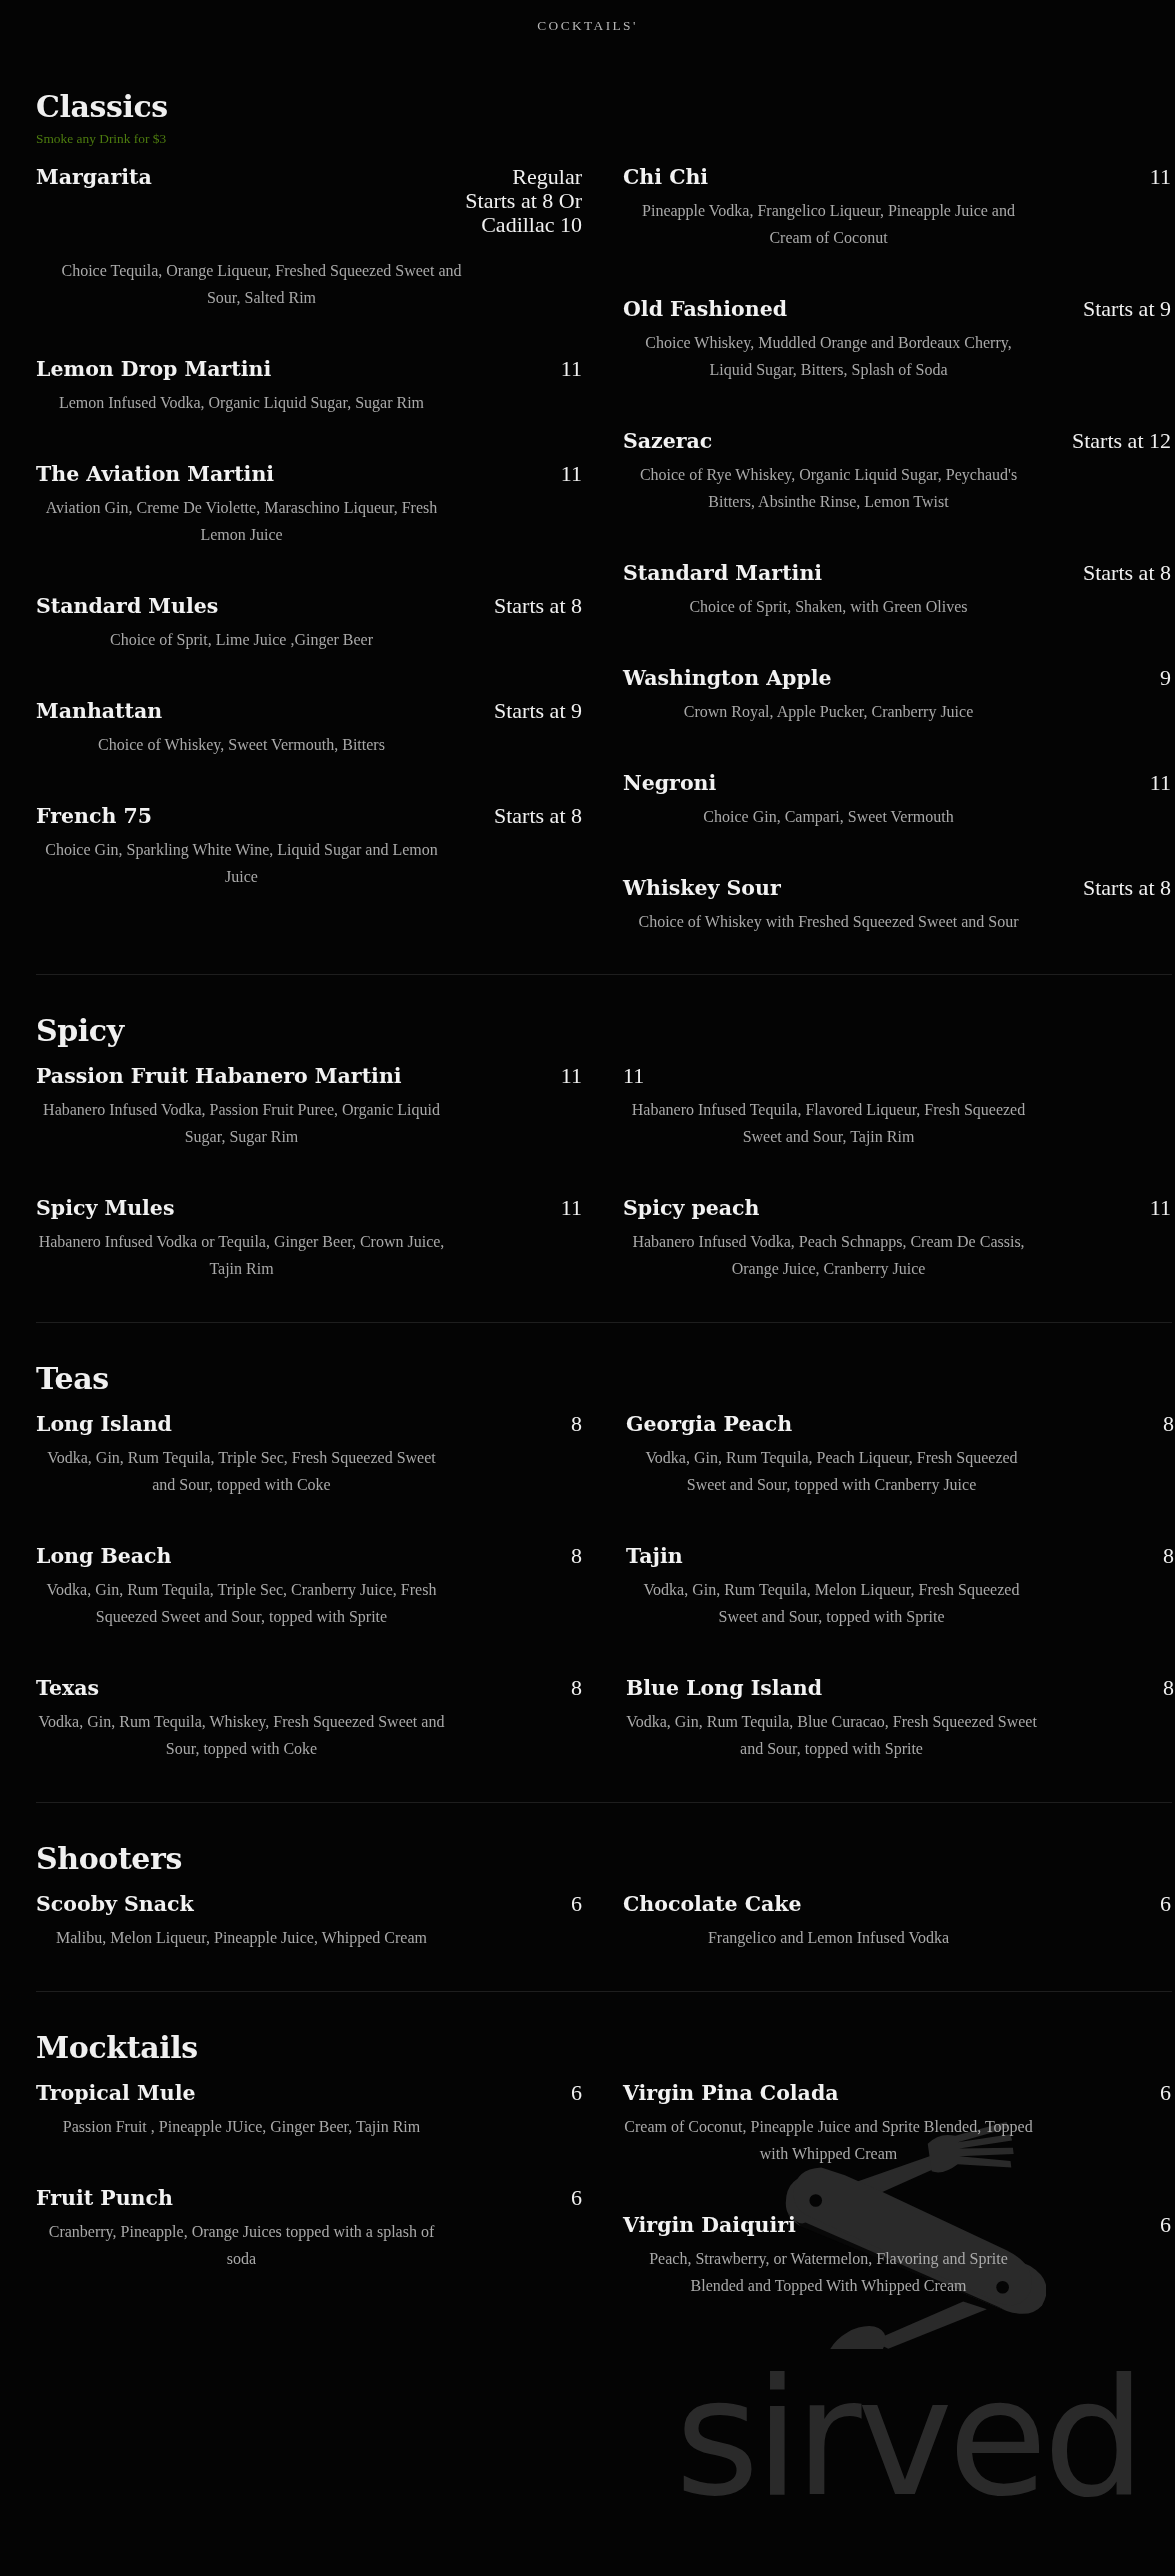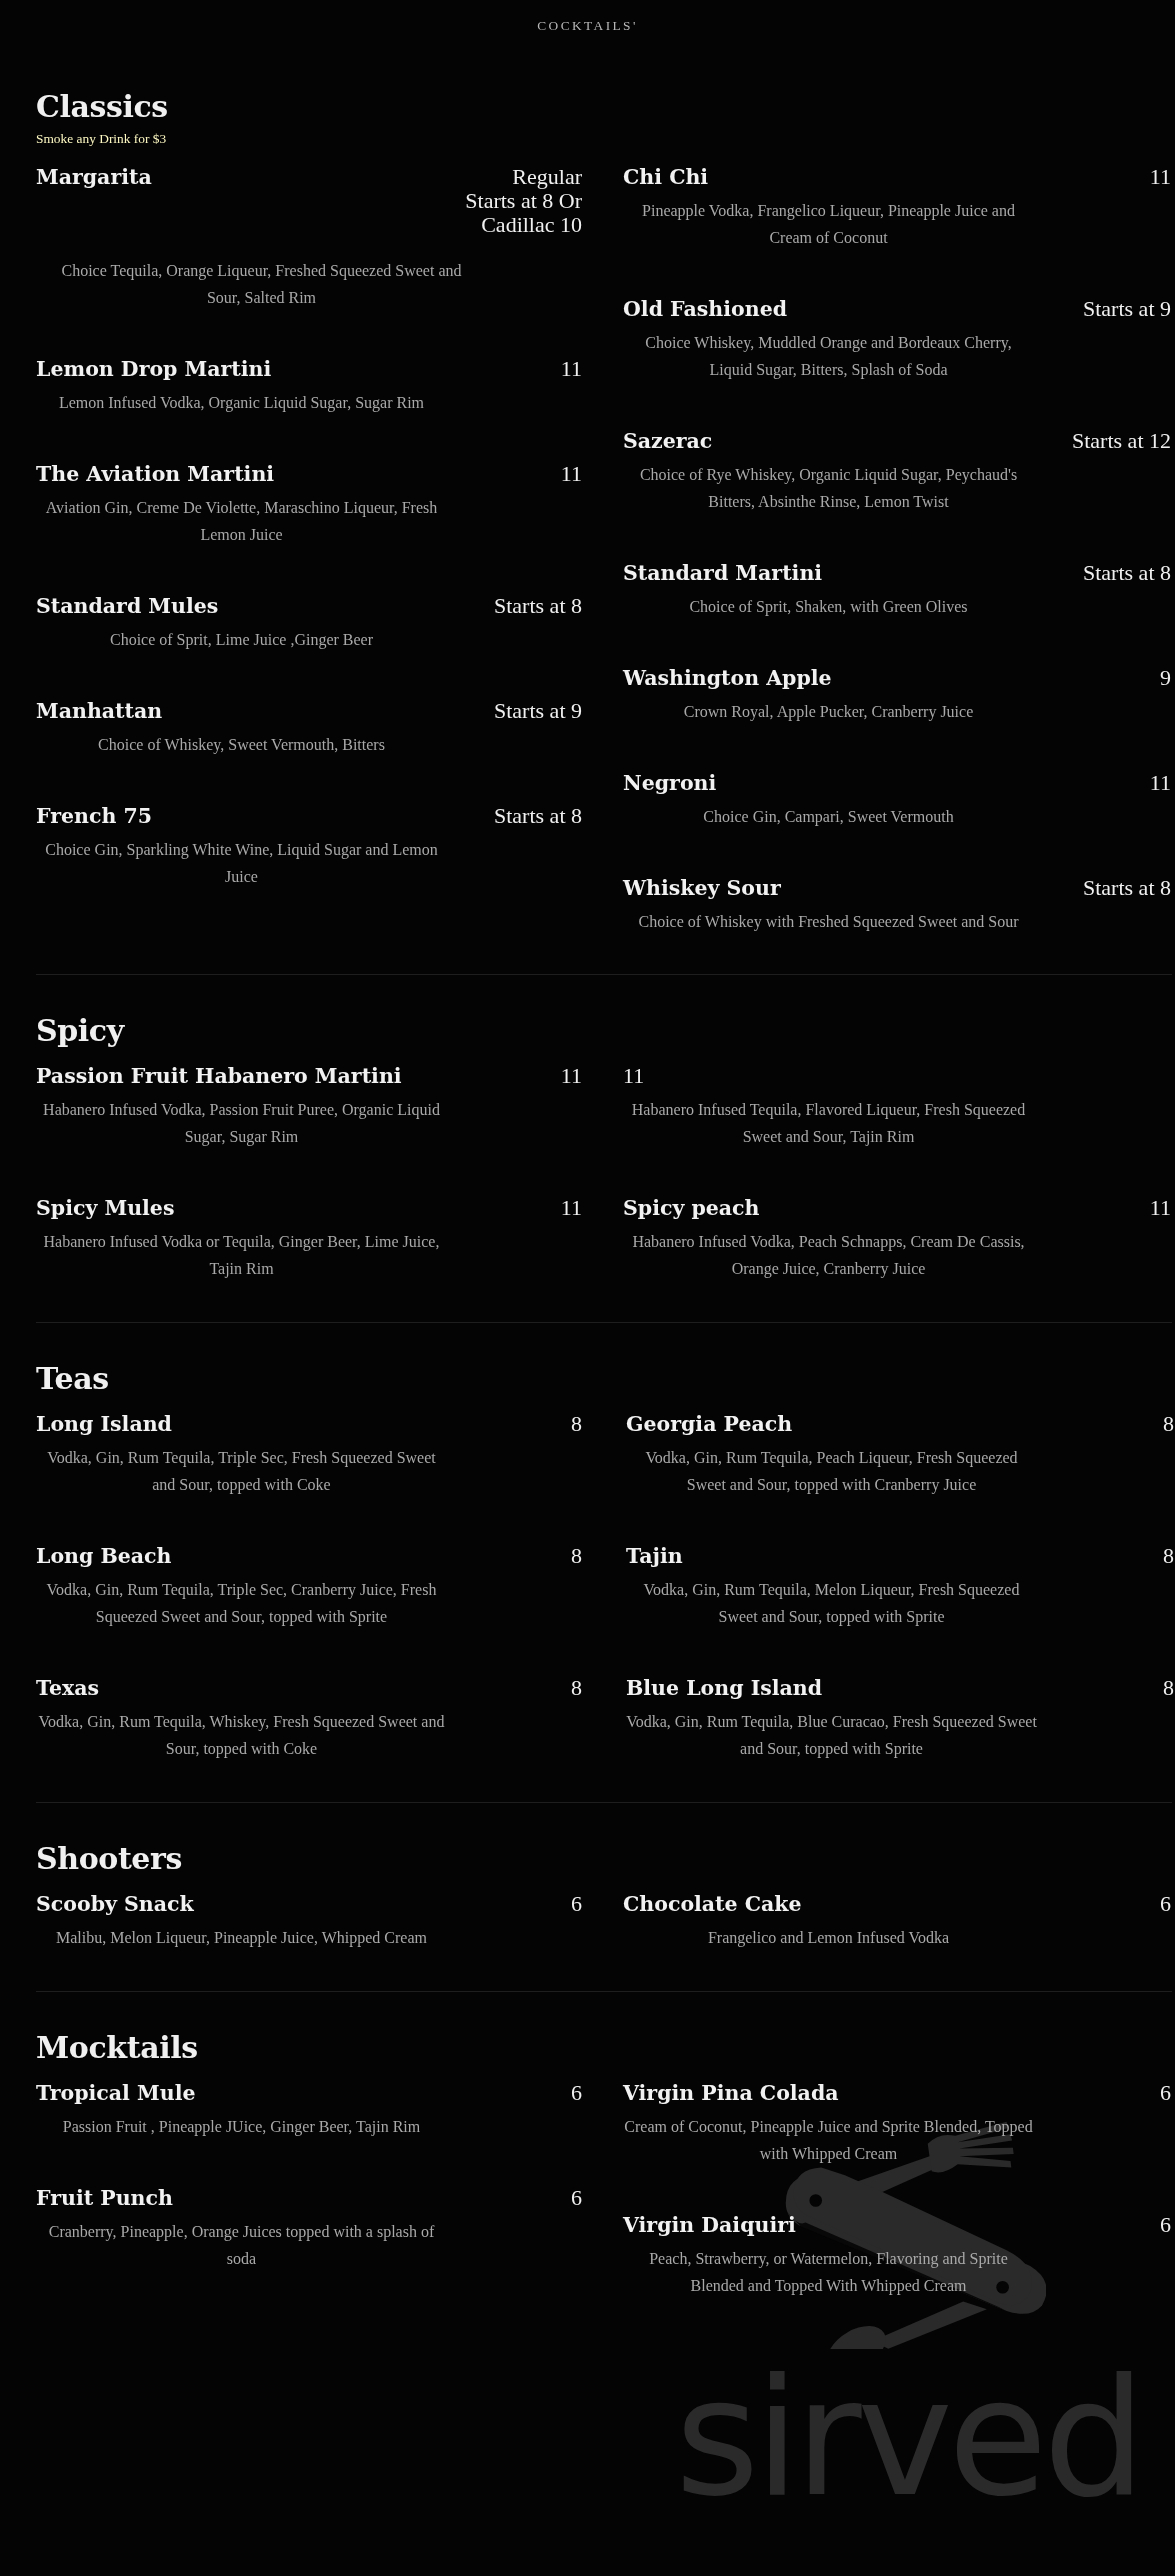--- a/index.html
+++ b/index.html
@@ -12,21 +12,21 @@
     font-family:"Liberation Serif", serif; font-size:13.4px; letter-spacing:2.4px;
     color:#b8b8b8;
   }
   .menu { position:absolute; top:87px; left:36px; width:1136px; }
   .section { position:relative; }
   .section-heading {
     font-family:"DejaVu Serif", serif; font-weight:bold; font-size:30px;
     color:#f0f0f0; margin:0; line-height:1.1; letter-spacing:-0.4px;
   }
   .section-note {
-    font-family:"Liberation Serif", serif; font-size:13.4px; color:#fef9c3;
+    font-family:"Liberation Serif", serif; font-size:13.4px; color:#4d7c0f;
     margin-top:8px;
   }
   .grid { display:grid; grid-template-columns:546px 548px; column-gap:41px; margin-top:20.5px; }
   .col { display:flex; flex-direction:column; }
   .item { margin-bottom:46px; }
   .item-head { display:flex; justify-content:space-between; align-items:flex-start; }
   .item-name {
     font-family:"DejaVu Serif", serif; font-weight:bold; font-size:20.5px;
     color:#f2f2f2; line-height:24px; max-width:316px;
   }
@@ -171,21 +171,21 @@
             <div class="item-name" style="max-width:395px;">Passion Fruit Habanero Martini</div>
             <div class="item-price">11</div>
           </div>
           <div class="item-desc">Habanero Infused Vodka, Passion Fruit Puree, Organic Liquid Sugar, Sugar Rim</div>
         </div>
         <div class="item">
           <div class="item-head">
             <div class="item-name">Spicy Mules</div>
             <div class="item-price">11</div>
           </div>
-          <div class="item-desc">Habanero Infused Vodka or Tequila, Ginger Beer, Lime Juice, Tajin Rim</div>
+          <div class="item-desc">Habanero Infused Vodka or Tequila, Ginger Beer, Crown Juice, Tajin Rim</div>
         </div>
       </div>
       <div class="col">
         <div class="item">
           <div class="item-head">
             <div class="item-price">11</div>
           </div>
           <div class="item-desc">Habanero Infused Tequila, Flavored Liqueur, Fresh Squeezed Sweet and Sour, Tajin Rim</div>
         </div>
         <div class="item">

